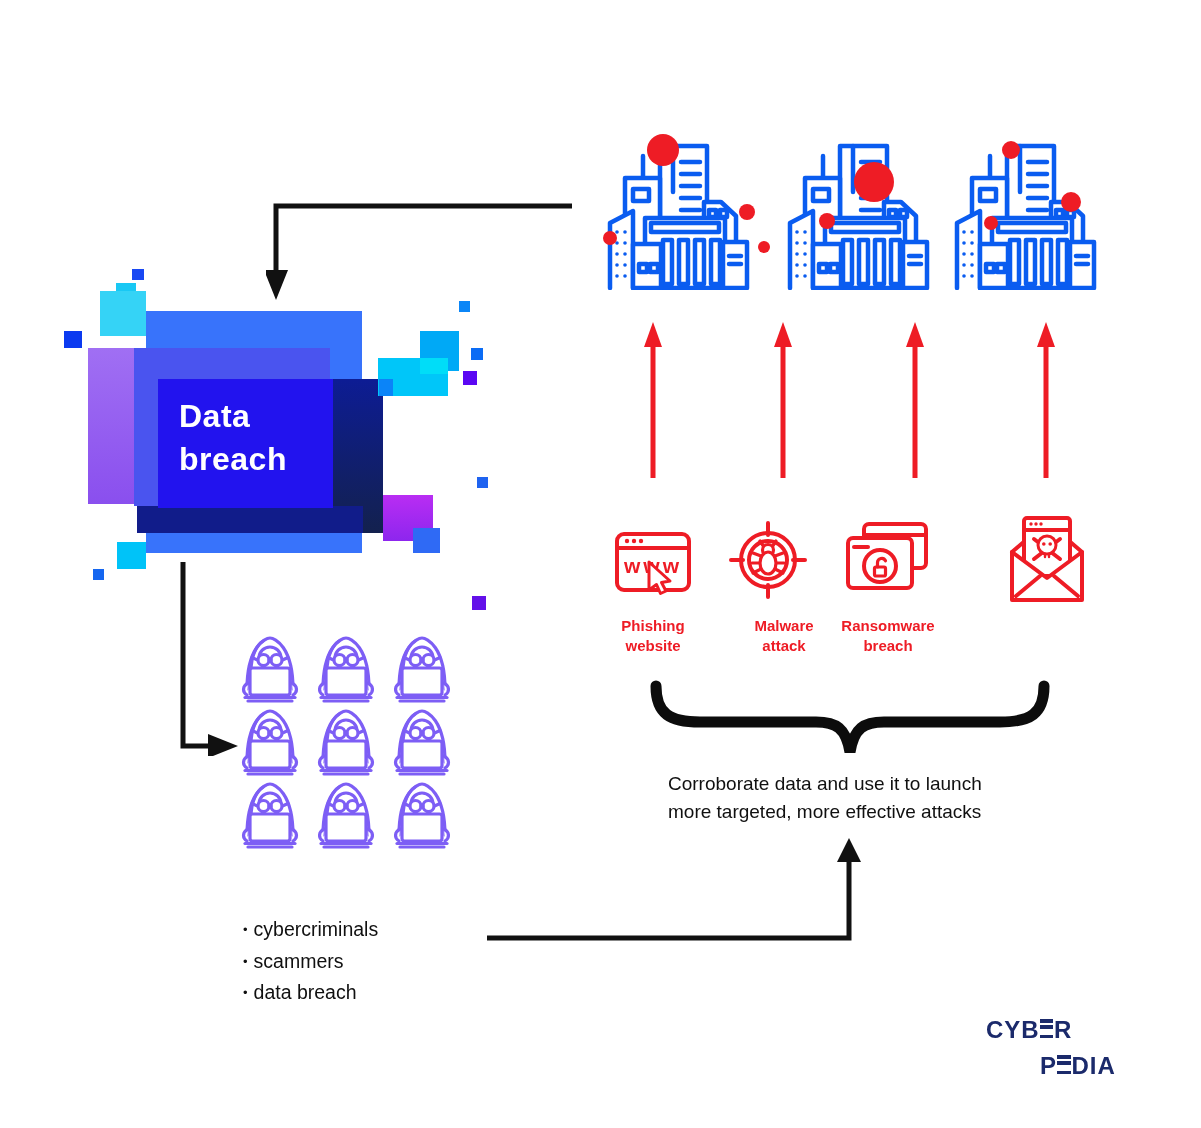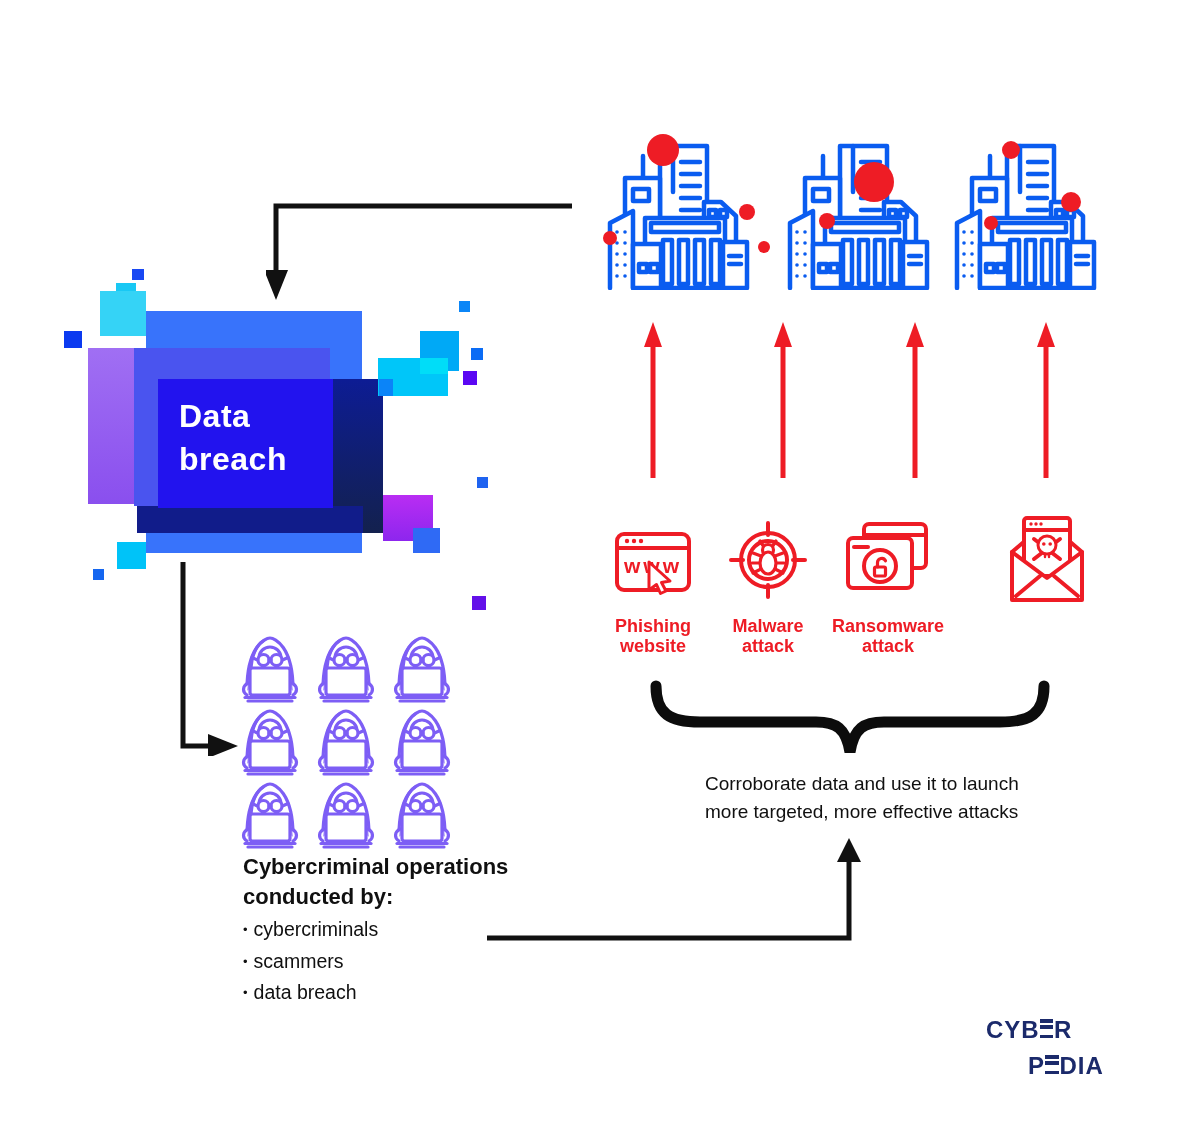--- a/index.html
+++ b/index.html
@@ -38,31 +38,31 @@
   
   .building{position:absolute;width:148px;height:164px;}
   .dot{position:absolute;border-radius:50%;background:#ee1c25;}
 
   
   .hackers{left:238px;top:631px;width:232px;display:flex;flex-wrap:wrap;column-gap:12px;row-gap:0px;}
   .hacker{width:64px;height:73px;}
 
   
   .attack-label{position:absolute;width:170px;text-align:center;color:#ee1c25;
-    font-weight:bold;font-size:18px;line-height:20px;top:616px;}
-
-  
-  .corro{left:668px;top:770px;width:370px;font-size:19px;line-height:28px;color:#101010;margin-left:37px;}
+    font-weight:bold;font-size:15px;line-height:20px;top:616px;}
+
+  
+  .corro{left:668px;top:770px;width:370px;font-size:19px;line-height:28px;color:#101010;}
   .cc-head{left:243px;top:852px;font-size:22px;line-height:30px;font-weight:bold;color:#101010;}
   .cc-bullets{left:243px;top:914px;font-size:19.5px;line-height:30.5px;color:#101010;}
   .cc-bullets .b{font-size:13px;vertical-align:2px;margin-right:6px;}
 
   
   .logo{left:986px;top:1012px;color:#1b2a6b;font-weight:bold;font-size:24px;line-height:36px;letter-spacing:1px;}
-  .logo .row2{margin-left:42px;}
+  .logo .row2{margin-left:54px;}
   .logo-e{display:inline-block;position:relative;width:.56em;height:.66em;margin:0 .03em 0 .01em;
           border-bottom:.145em solid #1b2a6b;box-sizing:content-box;}
   .logo-e::before{content:"";position:absolute;left:0;right:0;top:0;height:.145em;background:#1b2a6b;}
   .logo-e::after{content:"";position:absolute;left:0;right:0;top:.26em;height:.145em;background:#1b2a6b;}
 </style>
 </head>
 <body>
 
 <div id="canvas">
 
@@ -269,24 +269,24 @@
     </g>
     <g fill="#fff" stroke="#ee1c25" stroke-width="4" stroke-linejoin="round" stroke-linecap="round">
       <polygon points="8,38 43,64 78,38 78,86 8,86"></polygon>
       <line x1="12" y1="82" x2="36" y2="62" fill="none"></line>
       <line x1="74" y1="82" x2="50" y2="62" fill="none"></line>
     </g>
   </svg>
 
   <div class="attack-label pre" style="left:568px">Phishing
 website</div>
-  <div class="attack-label pre" style="left:683px">Malware
+  <div class="attack-label pre" style="left:699px">Malware
 attack</div>
   <div class="attack-label pre" style="left:803px">Ransomware
-attack</div>
+breach</div>
 
   <svg class="abs" style="left:648px;top:680px" width="404" height="82">
     <path d="M8,6 C8,34 22,42 52,42 L168,42 C188,42 198,48 202,72 C206,48 216,42 236,42 L352,42 C382,42 396,34 396,6" fill="none" stroke="#0c0c0c" stroke-width="11" stroke-linecap="round"></path>
   </svg>
   <div class="abs corro pre">Corroborate data and use it to launch
 more targeted, more effective attacks</div>
 
   <svg width="0" height="0" style="position:absolute">
     <defs>
       <g id="hacker" stroke="#7d5ef5" stroke-width="3.2" stroke-linecap="round" stroke-linejoin="round">
@@ -327,22 +327,20 @@
         <use href="#hacker"></use>
       </svg>
     <svg class="hacker" viewBox="0 0 64 73">
         <use href="#hacker"></use>
       </svg>
     <svg class="hacker" viewBox="0 0 64 73">
         <use href="#hacker"></use>
       </svg>
   </div>
 
-  <div class="abs cc-head pre">Cybercriminal operations
-conducted by:</div>
   <div class="abs cc-bullets">
     <div><span class="b">•</span><span>cybercriminals</span></div>
     <div><span class="b">•</span><span>scammers</span></div>
     <div><span class="b">•</span><span>data breach</span></div>
   </div>
 
   <div class="abs logo">
     <div><span>CYB</span><span class="logo-e"></span><span>R</span></div>
     <div class="row2"><span>P</span><span class="logo-e"></span><span>DIA</span></div>
   </div>

